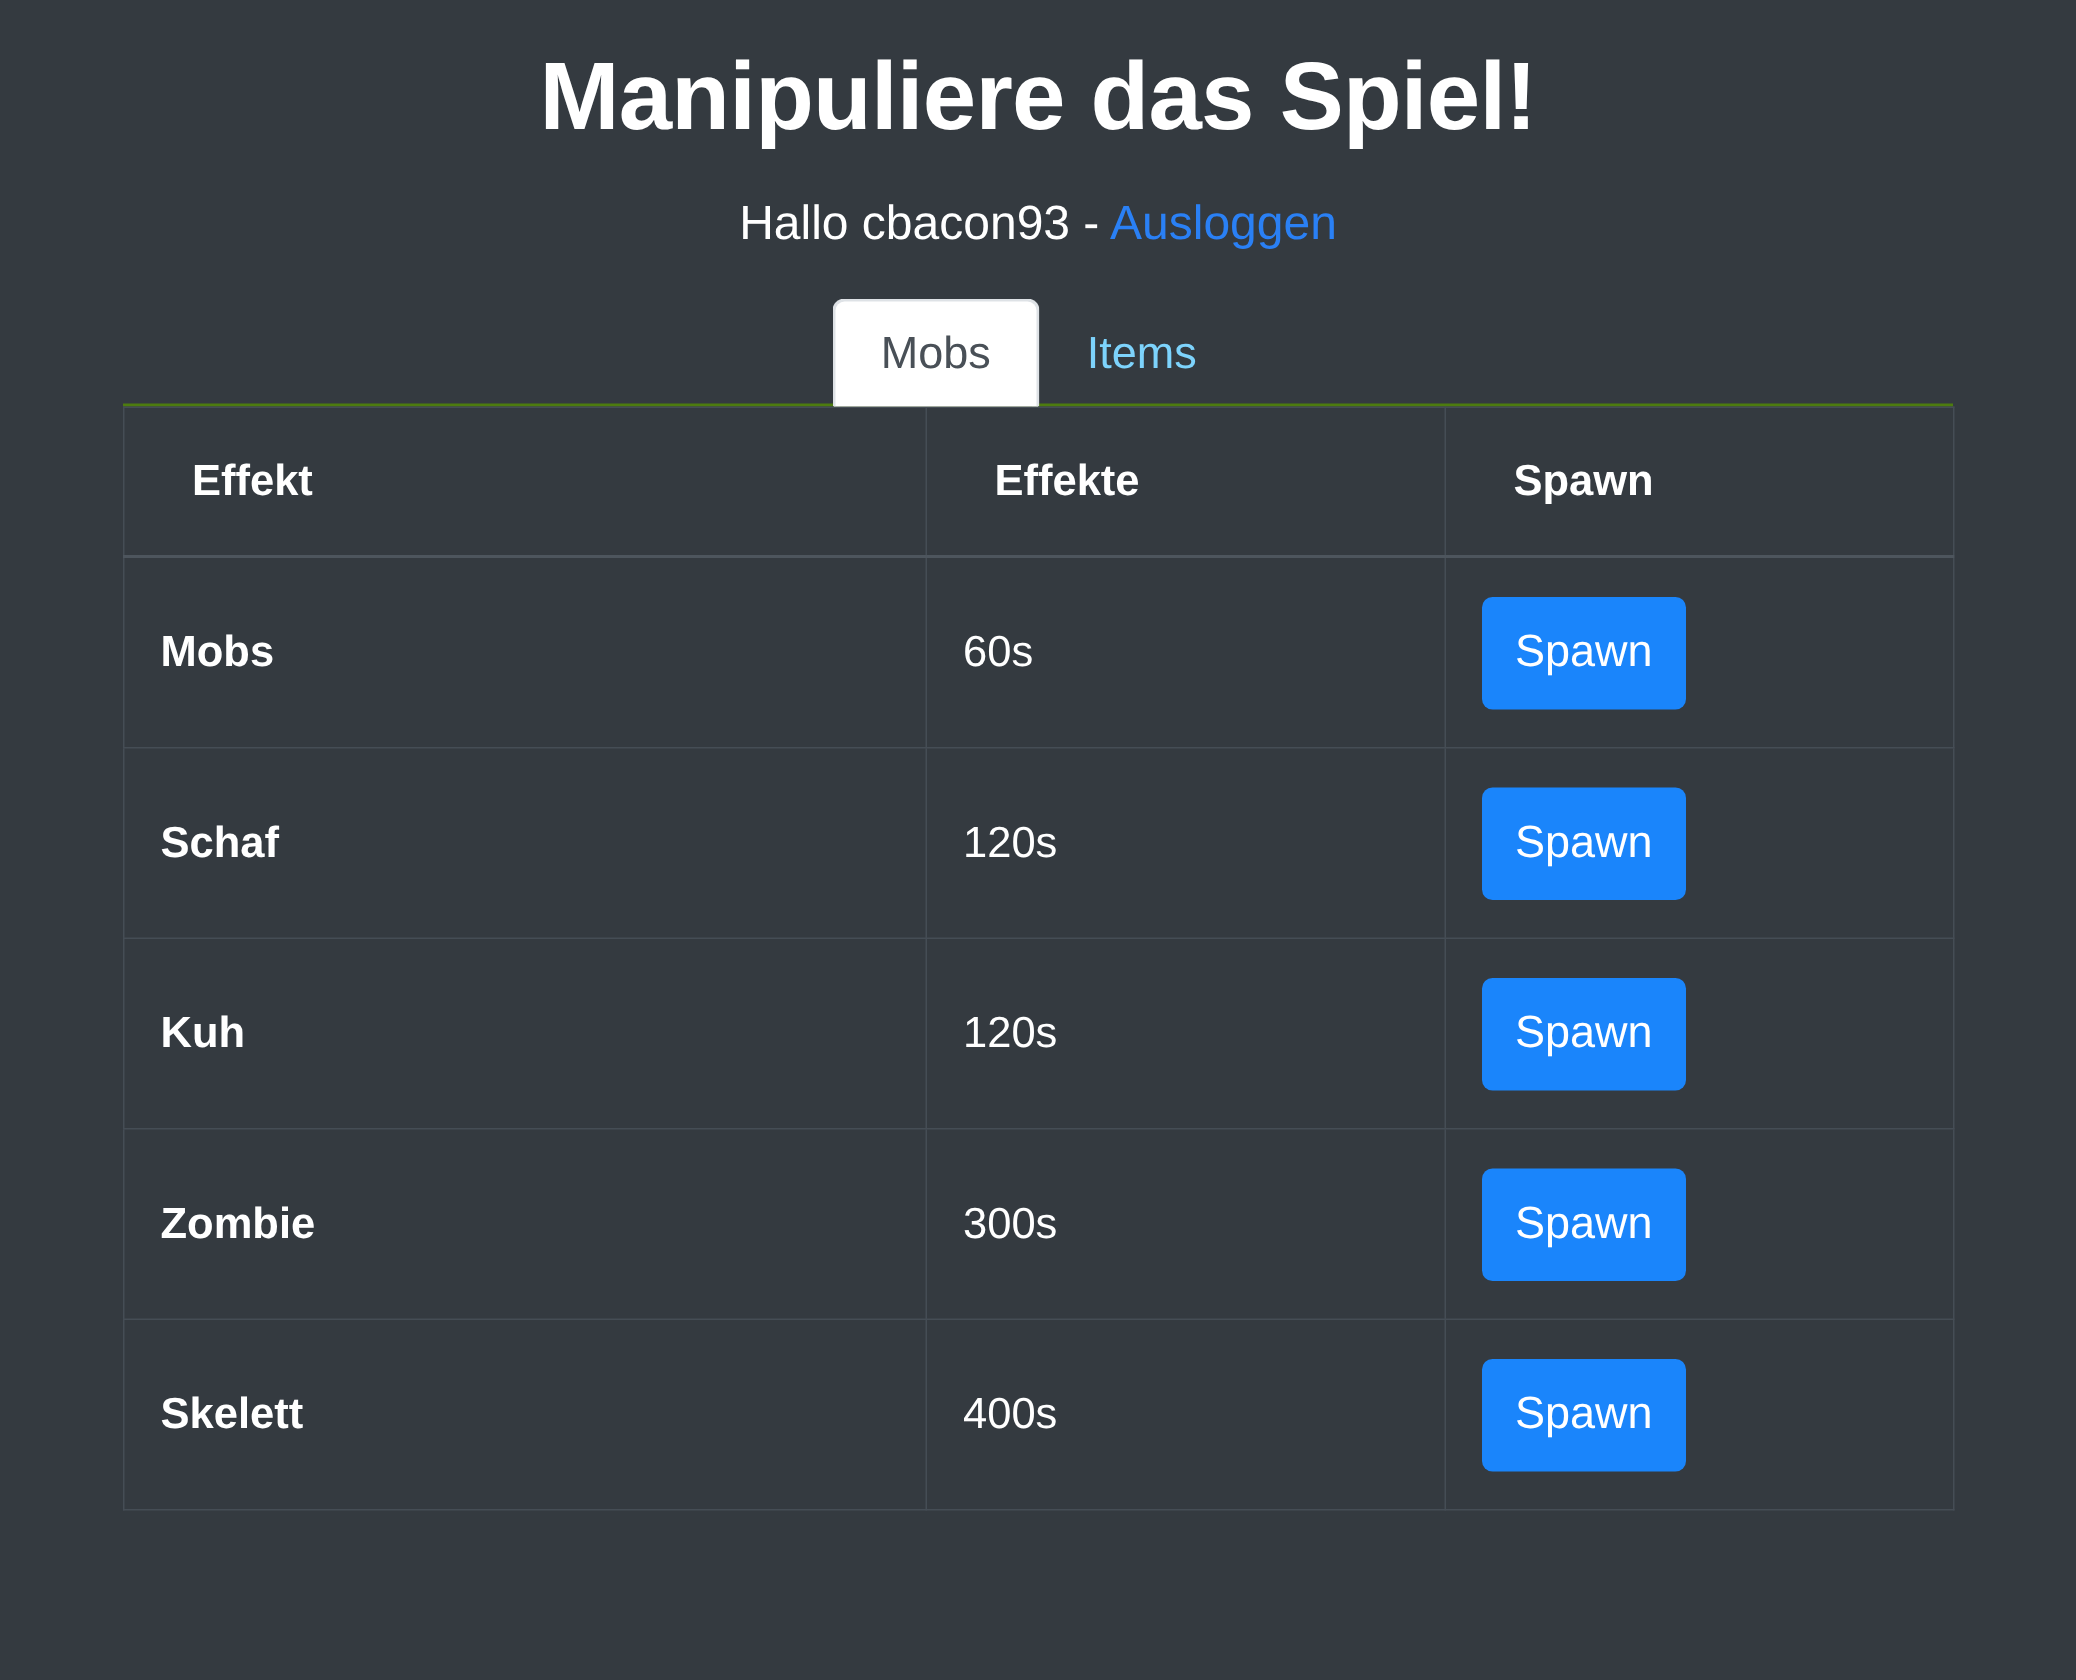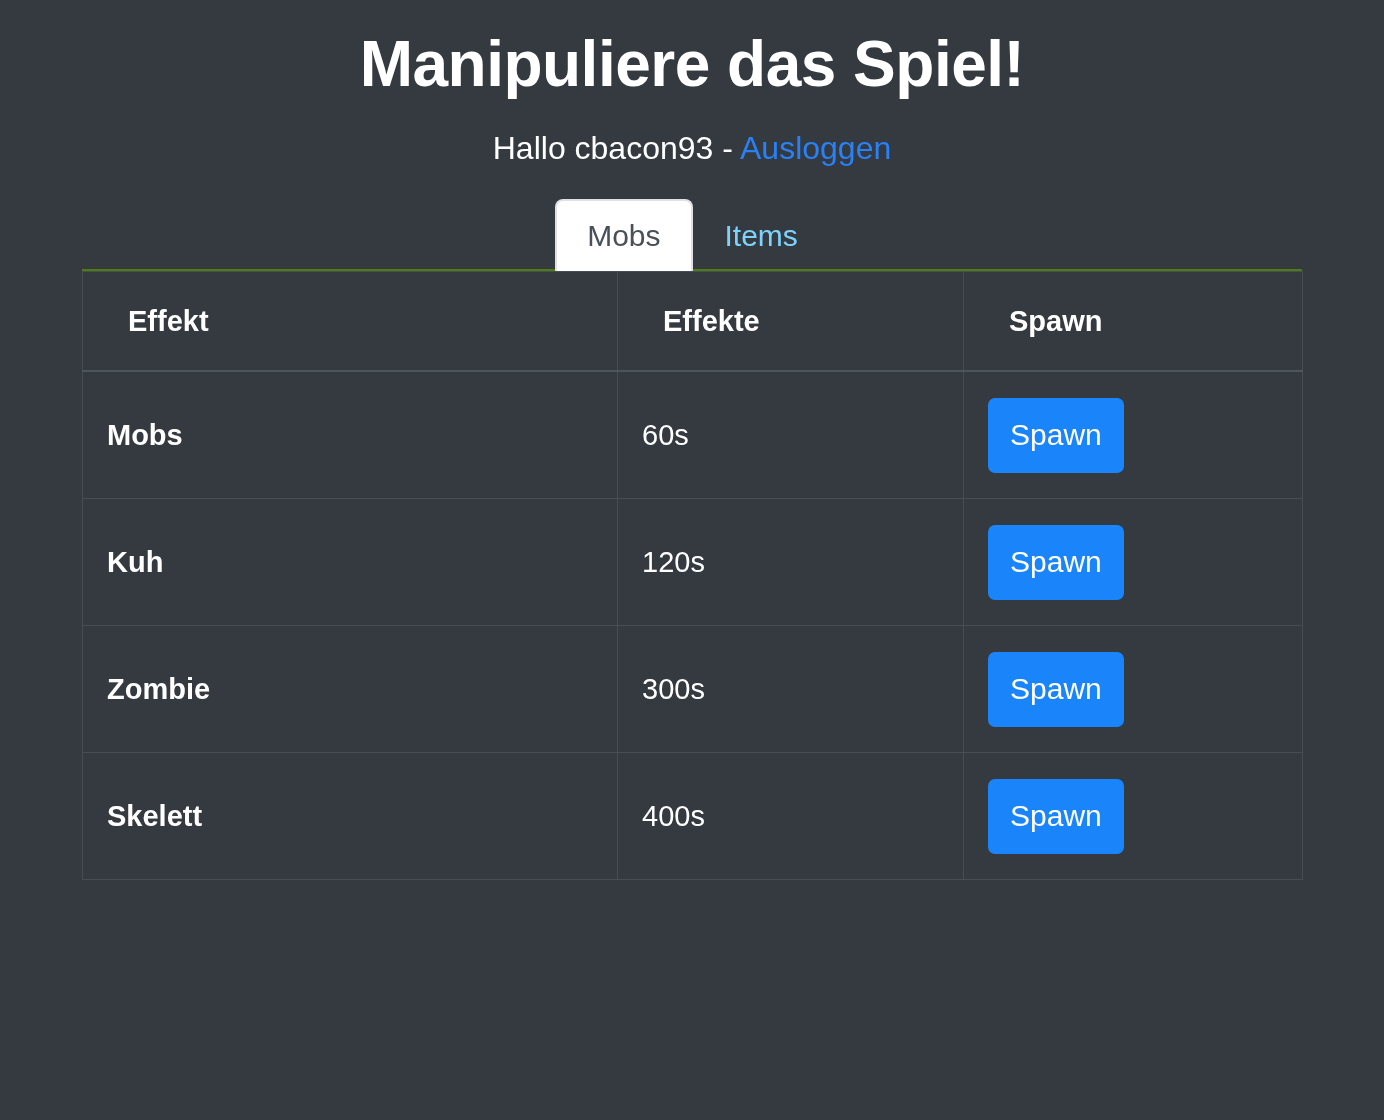--- a/index.html
+++ b/index.html
@@ -177,20 +177,27 @@
       </thead>
       <tbody>
         <tr>
           <td class="cell-name">Mobs</td>
           <td class="cell-cooldown">60s</td>
           <td class="cell-spawn">
             <button class="spawn-btn">Spawn</button>
           </td>
         </tr>
         <tr>
+          <td class="cell-name">Schaf</td>
+          <td class="cell-cooldown">120s</td>
+          <td class="cell-spawn">
+            <button class="spawn-btn">Spawn</button>
+          </td>
+        </tr>
+        <tr>
           <td class="cell-name">Kuh</td>
           <td class="cell-cooldown">120s</td>
           <td class="cell-spawn">
             <button class="spawn-btn">Spawn</button>
           </td>
         </tr>
         <tr>
           <td class="cell-name">Zombie</td>
           <td class="cell-cooldown">300s</td>
           <td class="cell-spawn">

